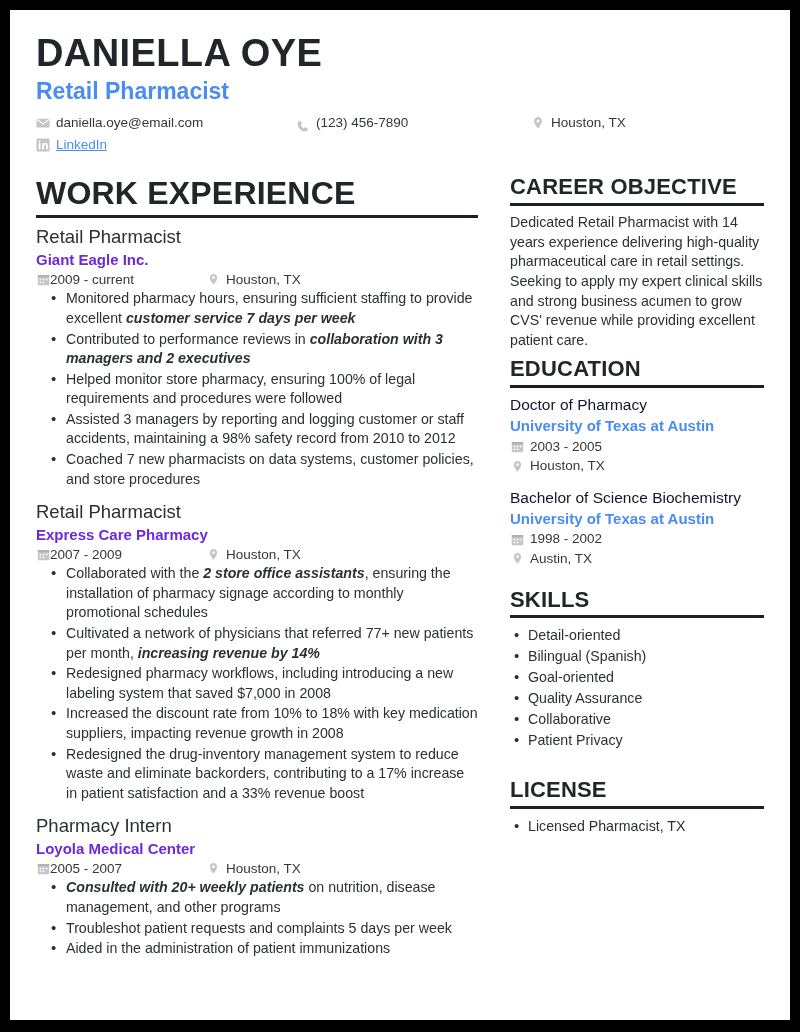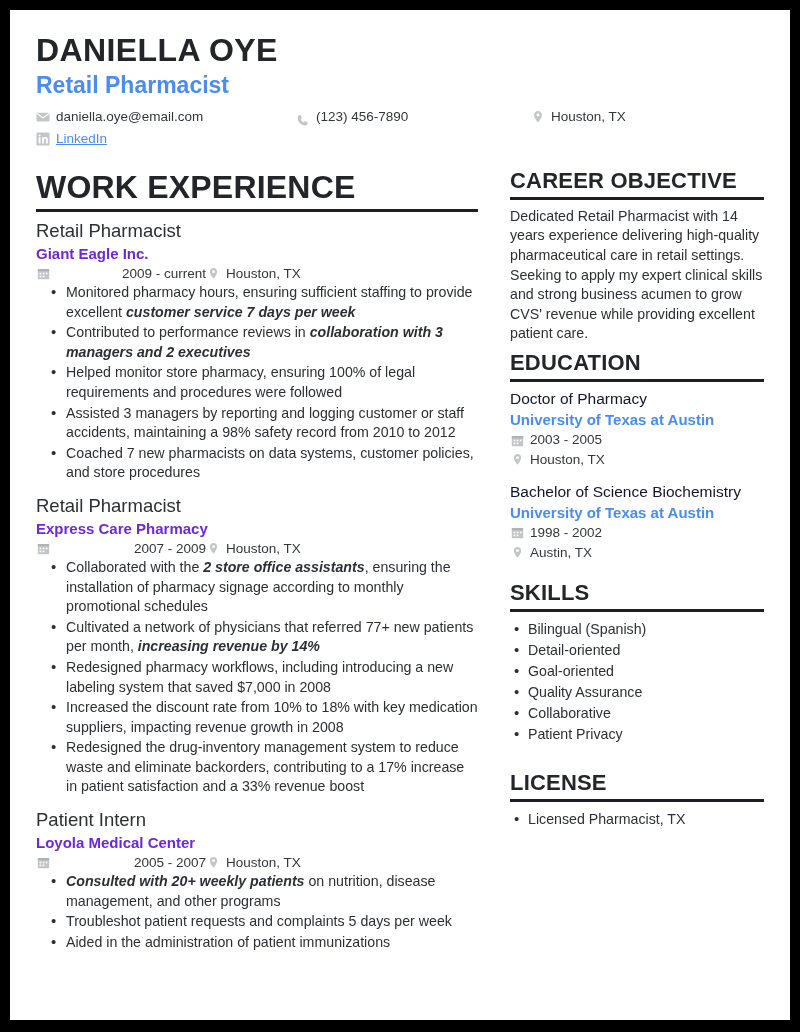--- a/index.html
+++ b/index.html
@@ -24,21 +24,21 @@
     background: #ffffff;
     padding: 24px 26px 10px 26px;
     overflow: hidden;
     position: relative;
   }
 
   
   .header { margin-bottom: 4px; }
 
   .full-name {
-    font-size: 32px;
+    font-size: 38px;
     font-weight: bold;
     letter-spacing: 0.4px;
     color: #22262a;
     line-height: 1.05;
     margin-bottom: 4px;
   }
 
   .job-title {
     font-size: 23px;
     font-weight: bold;
@@ -119,21 +119,21 @@
     line-height: 1.4;
     margin-top: -1px;
   }
   .entry-meta {
     display: flex;
     font-size: 13.5px;
     color: #33373b;
     margin-top: 2px;
     margin-bottom: 2px;
   }
-  .meta-date { display: flex; align-items: center; width: 170px; justify-content: space-between; }
+  .meta-date { display: flex; align-items: center; width: 170px; }
   .meta-loc  { display: flex; align-items: center; gap: 6px; }
 
   ul.bullets {
     list-style: none;
     margin: 0;
     padding: 0;
   }
   ul.bullets li {
     position: relative;
     padding-left: 30px;
@@ -338,21 +338,21 @@
             <ul class="bullets">
               <li><span>Collaborated with the </span><em>2 store office assistants</em><span>, ensuring the installation of pharmacy signage according to monthly promotional schedules</span></li>
               <li><span>Cultivated a network of physicians that referred 77+ new patients per month, </span><em>increasing revenue by 14%</em><span></span></li>
               <li><span>Redesigned pharmacy workflows, including introducing a new labeling system that saved $7,000 in 2008</span><em></em><span></span></li>
               <li><span>Increased the discount rate from 10% to 18% with key medication suppliers, impacting revenue growth in 2008</span><em></em><span></span></li>
               <li><span>Redesigned the drug-inventory management system to reduce waste and eliminate backorders, contributing to a 17% increase in patient satisfaction and a 33% revenue boost</span><em></em><span></span></li>
             </ul>
           </div>
 
           <div class="entry">
-            <div class="entry-role">Patient Intern</div>
+            <div class="entry-role">Pharmacy Intern</div>
             <div class="entry-org">Loyola Medical Center</div>
             <div class="entry-meta">
               <span class="meta-date">
                 <span class="ico">
                   <svg width="13" height="13" viewBox="0 0 16 16">
                       <rect x="1" y="2.5" width="14" height="12.5" rx="1" fill="#c3c6c9"></rect>
                       <rect x="1" y="2.5" width="14" height="2.6" fill="#aeb2b6"></rect>
                       <rect x="3.2" y="7" width="2" height="2" fill="#ffffff"></rect>
                       <rect x="7" y="7" width="2" height="2" fill="#ffffff"></rect>
                       <rect x="10.8" y="7" width="2" height="2" fill="#ffffff"></rect>
@@ -450,22 +450,22 @@
             </div>
           </div>
         </div>
 
         <div class="spacer-sm"></div>
 
         <div class="section">
           <div class="section-title">SKILLS</div>
           <div class="section-rule"></div>
           <ul class="simple">
+            <li>Detail-oriented</li>
             <li>Bilingual (Spanish)</li>
-            <li>Detail-oriented</li>
             <li>Goal-oriented</li>
             <li>Quality Assurance</li>
             <li>Collaborative</li>
             <li>Patient Privacy</li>
           </ul>
         </div>
 
         <div class="spacer-md"></div>
 
         <div class="section">

